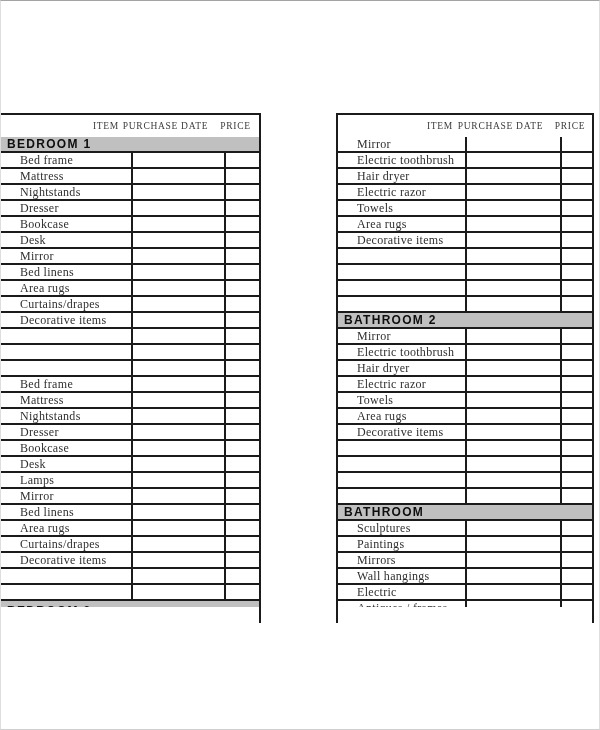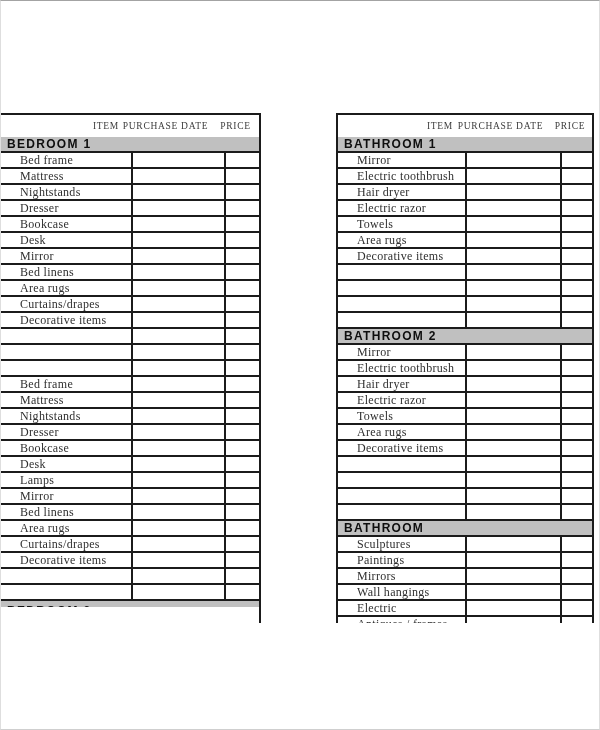--- a/index.html
+++ b/index.html
@@ -197,21 +197,20 @@
         <div class="cell c3"></div>
       </div>
       <div class="section clipped">BEDROOM 3</div>
     </div>
   <div class="inv-table t-right">
       <div class="hdr-row">
         <div class="hdr-cell c1">ITEM</div>
         <div class="hdr-cell c2">PURCHASE DATE</div>
         <div class="hdr-cell c3">PRICE</div>
       </div>
-      <div class="section">BATHROOM 1</div>
       <div class="row">
         <div class="cell c1">Mirror</div>
         <div class="cell c2"></div>
         <div class="cell c3"></div>
       </div>
       <div class="row">
         <div class="cell c1">Electric toothbrush</div>
         <div class="cell c2"></div>
         <div class="cell c3"></div>
       </div>

